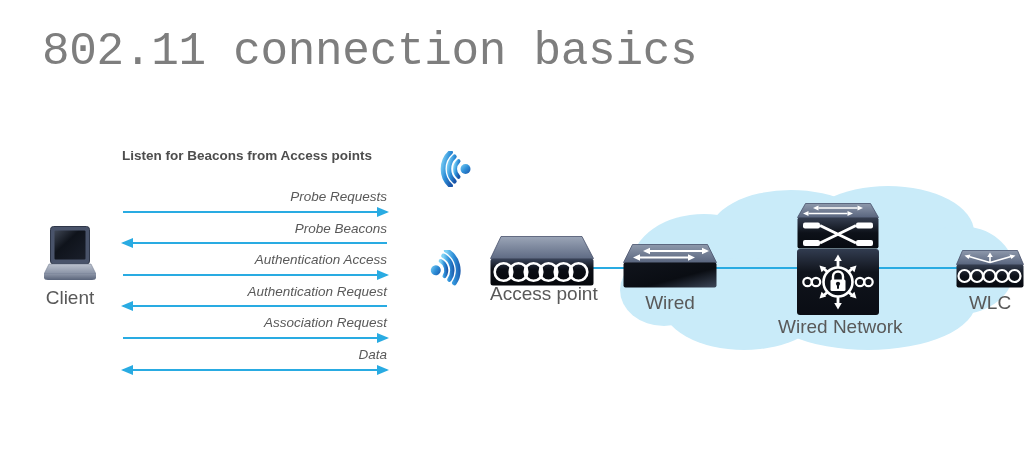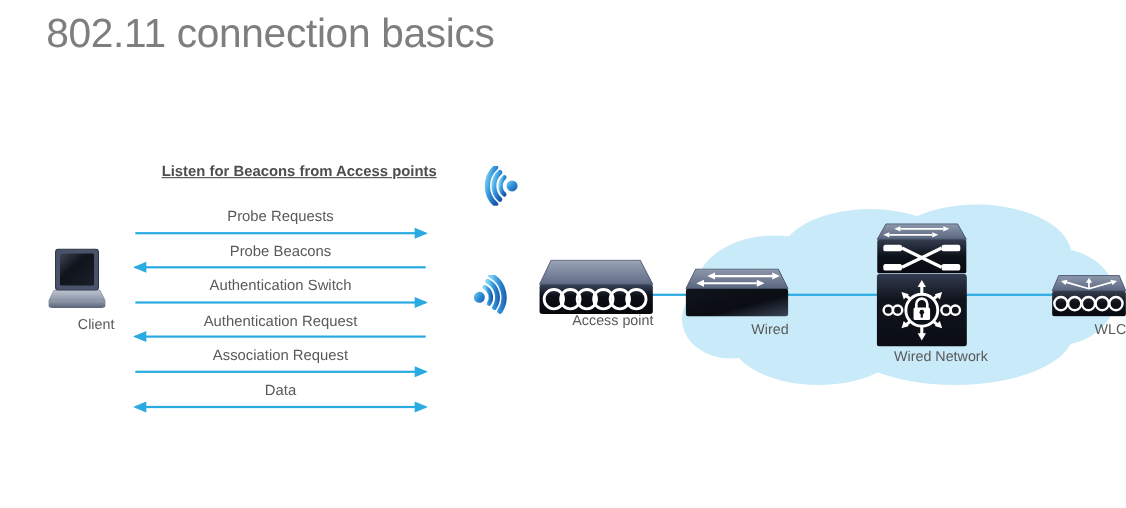--- a/index.html
+++ b/index.html
@@ -5,36 +5,36 @@
   html,body{margin:0;padding:0;}
   body{
     width:1024px;height:462px;background:#ffffff;overflow:hidden;
     font-family:"Liberation Sans","DejaVu Sans",sans-serif;
     position:relative;
   }
   .stage{position:absolute;inset:0;}
 
   
   .page-title{
-    position:absolute;left:42px;top:10px;
-    font-size:37px;color:var(--title-gray,#7e7e7e);
-    letter-spacing:-0.3px;white-space:nowrap;
+    position:absolute;left:42px;top:26px;
+    font-size:46px;color:var(--title-gray,#7e7e7e);
+    letter-spacing:-0.3px;white-space:nowrap;font-family:Liberation Mono, monospace;
   }
 
   
   .seq-header{
     position:absolute;left:122px;top:148px;width:300px;
-    text-align:center;font-size:13.5px;font-weight:bold;
-    color:var(--header-gray,#4d4d4d);white-space:nowrap;text-decoration:underline;
+    font-size:13.5px;font-weight:bold;
+    color:var(--header-gray,#4d4d4d);white-space:nowrap;
   }
   .seq{position:absolute;left:123px;top:187px;width:264px;}
   .msg-row{position:relative;height:31.6px;}
   .msg-label{
-    text-align:center;font-size:13.5px;color:var(--label-gray,#595959);
-    line-height:20px;white-space:nowrap;
+    text-align:right;font-size:13.5px;color:var(--label-gray,#595959);
+    line-height:20px;white-space:nowrap;font-style:italic;
   }
   .msg-line{
     position:absolute;left:0;right:0;bottom:6px;height:2px;
     background:var(--arrow-blue,#29ABE2);
   }
   .msg-line[data-dir="right"]::after,
   .msg-line[data-dir="both"]::after{
     content:"";position:absolute;right:-2px;top:-4px;width:0;height:0;
     border-left:12px solid var(--arrow-blue,#29ABE2);
     border-top:5px solid transparent;border-bottom:5px solid transparent;
@@ -47,22 +47,22 @@
   }
 
   
   .cloud{position:absolute;left:616px;top:178px;z-index:0;}
   .wire{
     position:absolute;left:592px;top:267px;width:366px;height:2px;
     background:var(--arrow-blue,#29ABE2);z-index:1;
   }
   .node{position:absolute;z-index:2;}
   .node-label{
-    position:absolute;z-index:2;font-size:13px;color:var(--label-gray,#595959);
-    text-align:right;white-space:nowrap;
+    position:absolute;z-index:2;font-size:19px;color:var(--label-gray,#595959);
+    text-align:center;white-space:nowrap;
   }
 </style>
 </head>
 <body>
 
 <div class="stage">
 
   <div class="page-title">802.11 connection basics</div>
 
   <div class="seq-header">Listen for Beacons from Access points</div>
@@ -70,21 +70,21 @@
   <div class="seq">
     <div class="msg-row">
       <div class="msg-label">Probe Requests</div>
       <div class="msg-line" data-dir="right"></div>
     </div>
     <div class="msg-row">
       <div class="msg-label">Probe Beacons</div>
       <div class="msg-line" data-dir="left"></div>
     </div>
     <div class="msg-row">
-      <div class="msg-label">Authentication Switch</div>
+      <div class="msg-label">Authentication Access</div>
       <div class="msg-line" data-dir="right"></div>
     </div>
     <div class="msg-row">
       <div class="msg-label">Authentication Request</div>
       <div class="msg-line" data-dir="left"></div>
     </div>
     <div class="msg-row">
       <div class="msg-label">Association Request</div>
       <div class="msg-line" data-dir="right"></div>
     </div>

